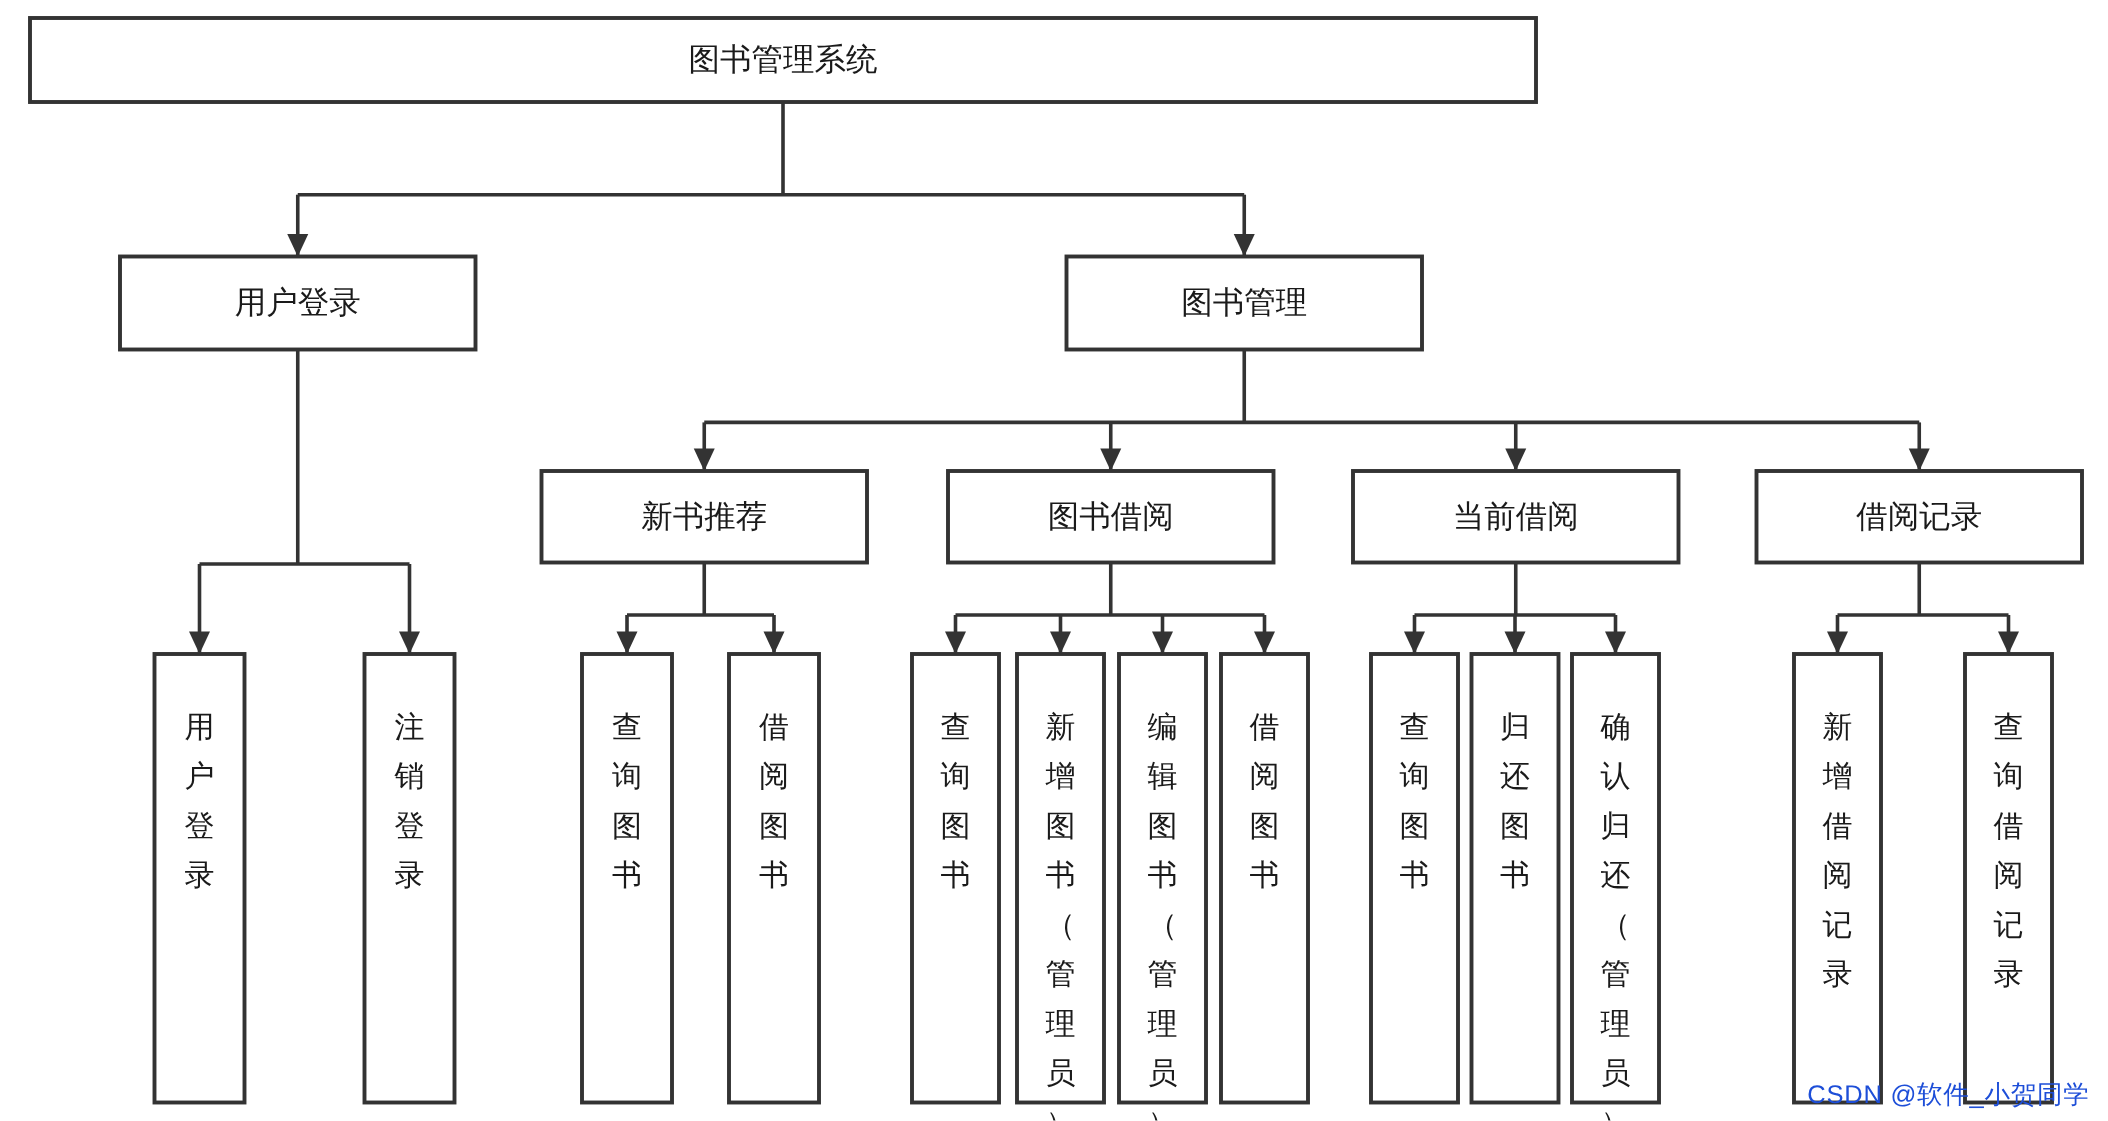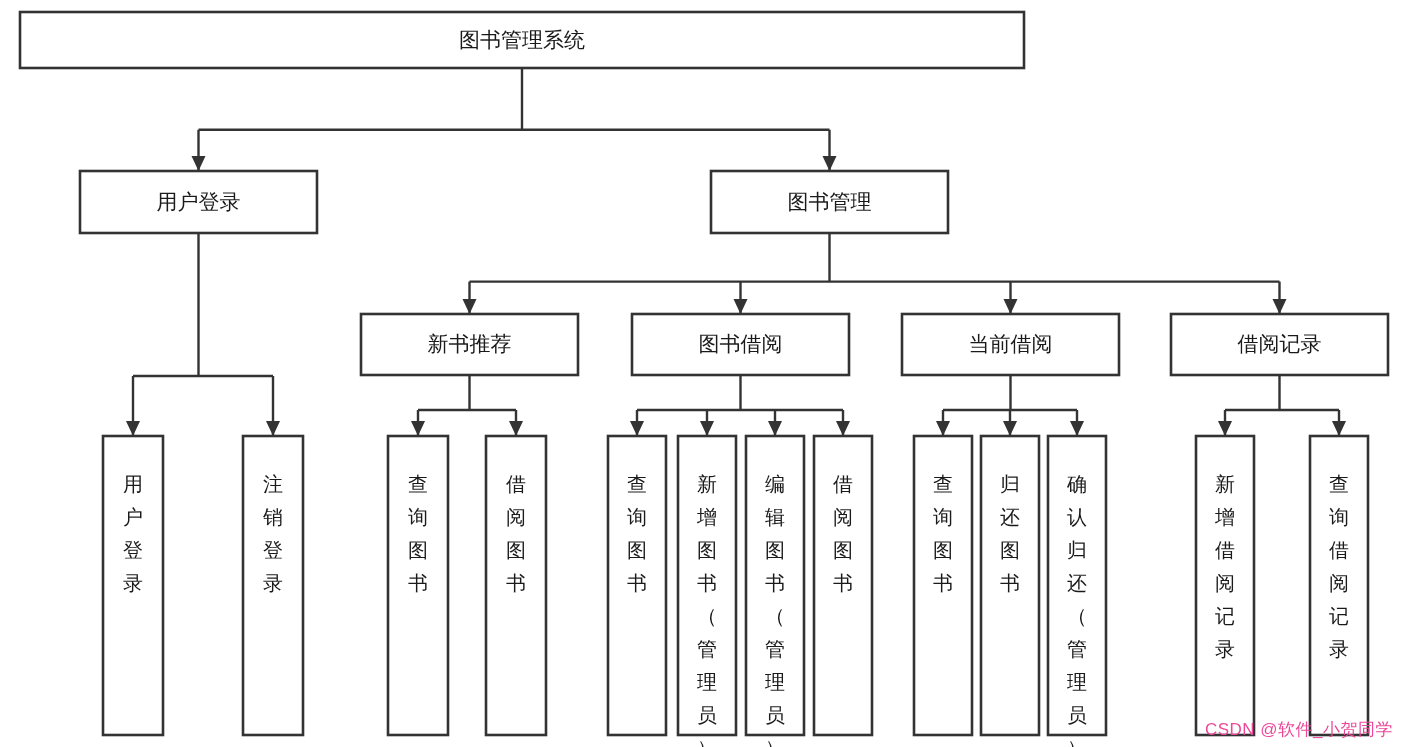--- a/index.html
+++ b/index.html
@@ -50,21 +50,21 @@
   .arrow-head {
     fill: #333333;
     stroke: none;
   }
   .watermark {
     position: absolute;
     right: 12px;
     bottom: 6px;
     font-family: "Liberation Sans", "DejaVu Sans", sans-serif;
     font-size: 17px;
-    color: #ec4899;
+    color: #1d4ed8;
     letter-spacing: 0.5px;
     white-space: nowrap;
     pointer-events: none;
   }
 </style>
 </head>
 <body>
 
 <div id="diagram-root">
   <svg id="diagram-svg" width="1405" height="747" viewBox="0 0 1405 747" xmlns="http://www.w3.org/2000/svg">

